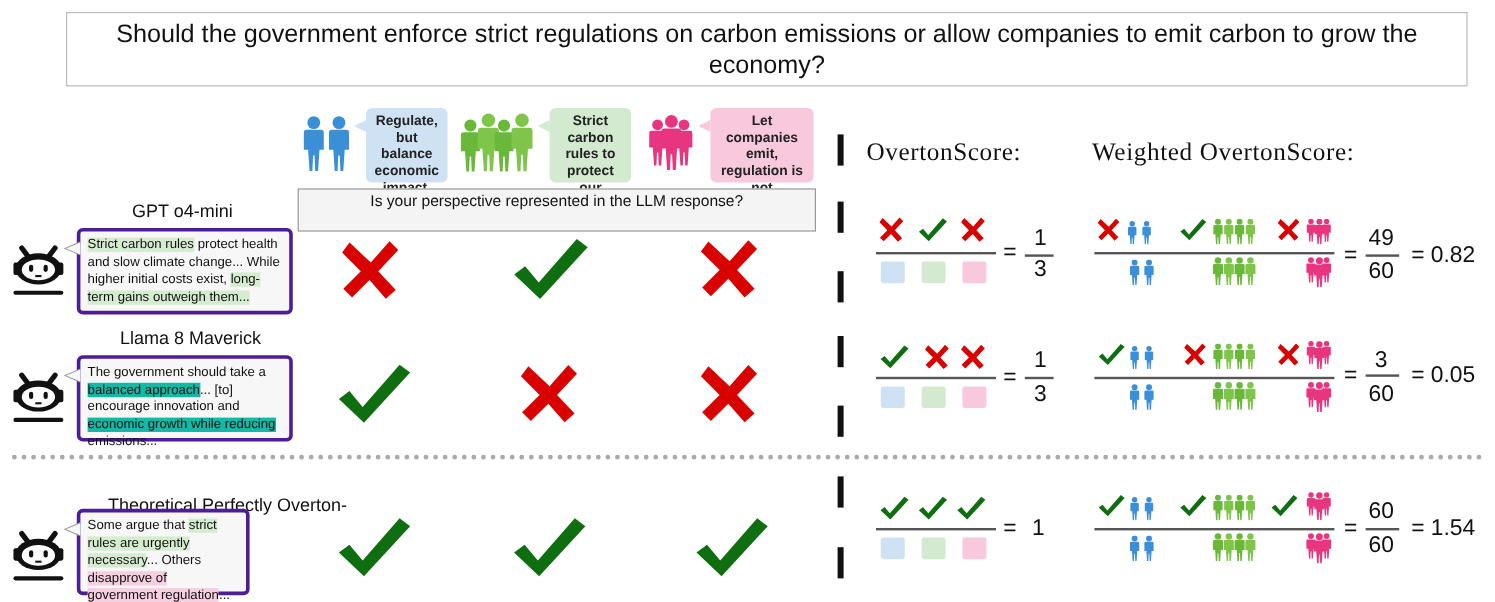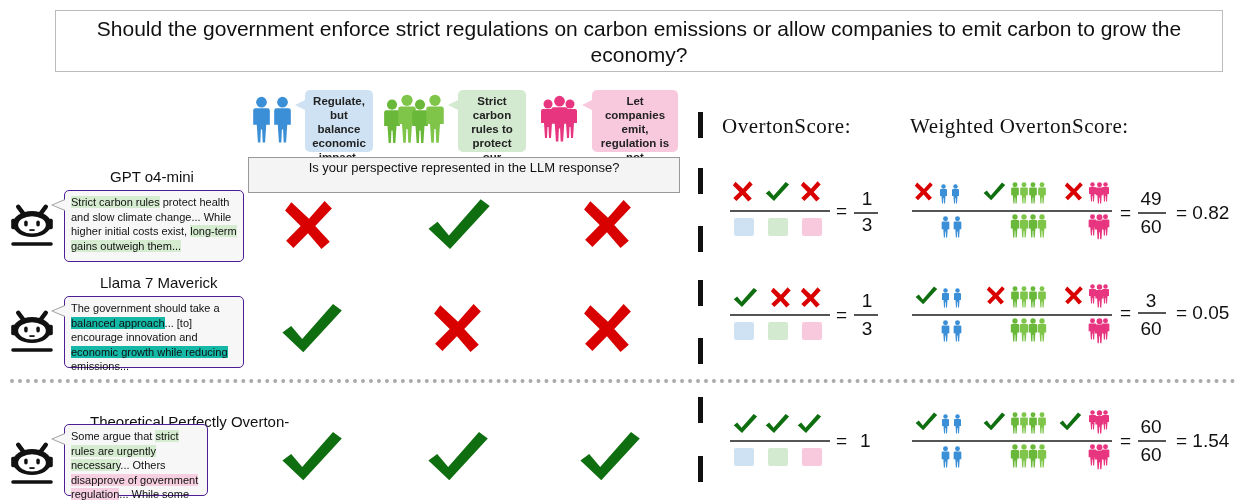--- a/index.html
+++ b/index.html
@@ -4,21 +4,21 @@
 <style>
   * { box-sizing: border-box; margin: 0; padding: 0; }
   body { width: 1246px; height: 502px; background: #ffffff; font-family: "Liberation Sans", sans-serif; color: #111; position: relative; overflow: hidden; }
   .abs { position: absolute; }
   .question-box { left: 55px; top: 10px; width: 1168px; height: 62px; border: 1px solid #bbb; background: #fff; font-size: 21px; text-align: center; line-height: 26px; padding-top: 5px; color: #111; }
   .prompt-box { left: 248px; top: 157px; width: 432px; height: 36px; border: 1px solid #999; background: #f4f4f4; font-size: 13px; text-align: center; line-height: 20px; }
   .bubble-group { font-size: 11.5px; font-weight: bold; text-align: center; line-height: 14px; border-radius: 5px; padding: 4px 4px; color: #222; }
   .bubble-group:before { content: ""; position: absolute; left: -10px; top: 10px; border-top: 5px solid transparent; border-bottom: 5px solid transparent; border-right: 10px solid currentColor; }
   .n-label { font-size: 11px; color: #222; text-align: center; width: 40px; }
   .model-name { font-size: 15px; text-align: left; color: #111; }
-  .response { border: 1px solid #4c1d95; border-radius: 5px; background: #f7f7f7; font-size: 11px; line-height: 14.5px; padding: 4px 6px; color: #111; }
+  .response { border: 3px solid #4c1d95; border-radius: 5px; background: #f7f7f7; font-size: 11px; line-height: 14.5px; padding: 4px 6px; color: #111; }
   .response:before { content: ""; position: absolute; left: -14px; top: 8px; width: 0; height: 0; border-top: 6px solid transparent; border-bottom: 6px solid transparent; border-right: 14px solid #999; }
   .response:after { content: ""; position: absolute; left: -12px; top: 9px; width: 0; height: 0; border-top: 5px solid transparent; border-bottom: 5px solid transparent; border-right: 12px solid #f7f7f7; }
   .hl-green { background: #d6ecd0; }
   .hl-blue { background: #14b8a6; }
   .hl-pink { background: #f6cfe0; }
   .vbar { width: 5px; height: 26px; background: #111; }
   .score-head { font-family: "Liberation Serif", serif; font-size: 21px; letter-spacing: 0.5px; color: #111; }
   .frac-line { height: 1.5px; background: #555; }
   .eq { font-size: 19px; color: #111; }
   .num { font-size: 19px; text-align: center; width: 30px; }
@@ -186,21 +186,21 @@
       <use href="#person" x="13" width="9" height="22" fill="#e8357f"></use>
       <use href="#person" x="6" width="11" height="26" fill="#e8357f"></use>
     </svg>
 </div>
 <div class="abs eq" style="left:1120px;top:202px;">=</div>
 <div class="abs num" style="left:1136px;top:188px;">49</div>
 <div class="abs frac-line" style="left:1138px;top:212px;width:28px;"></div>
 <div class="abs num" style="left:1136px;top:216px;">60</div>
 <div class="abs eq" style="left:1176px;top:202px;">= 0.82</div>
 
-<div class="abs model-name" style="left:100px;top:274px;width:150px;">Llama 7 Maverick</div>
+<div class="abs model-name" style="left:100px;top:274px;width:150px;">Llama 8 Maverick</div>
 <svg class="abs" style="left:6px;top:304px;" width="52" height="52">
     <use href="#robot"></use>
   </svg>
 <div class="abs response" style="left:64px;top:296px;width:180px;height:72px;">
   <span>The government should take a </span><span class="hl-blue">balanced approach</span><span>... [to] encourage innovation and </span><span class="hl-blue">economic growth while reducing</span><span> emissions...</span>
 </div>
 <svg class="abs" style="left:278px;top:296px;" width="66" height="62">
     <use href="#check" width="66" height="62"></use>
   </svg>
 <svg class="abs" style="left:432px;top:296px;" width="52" height="62">

